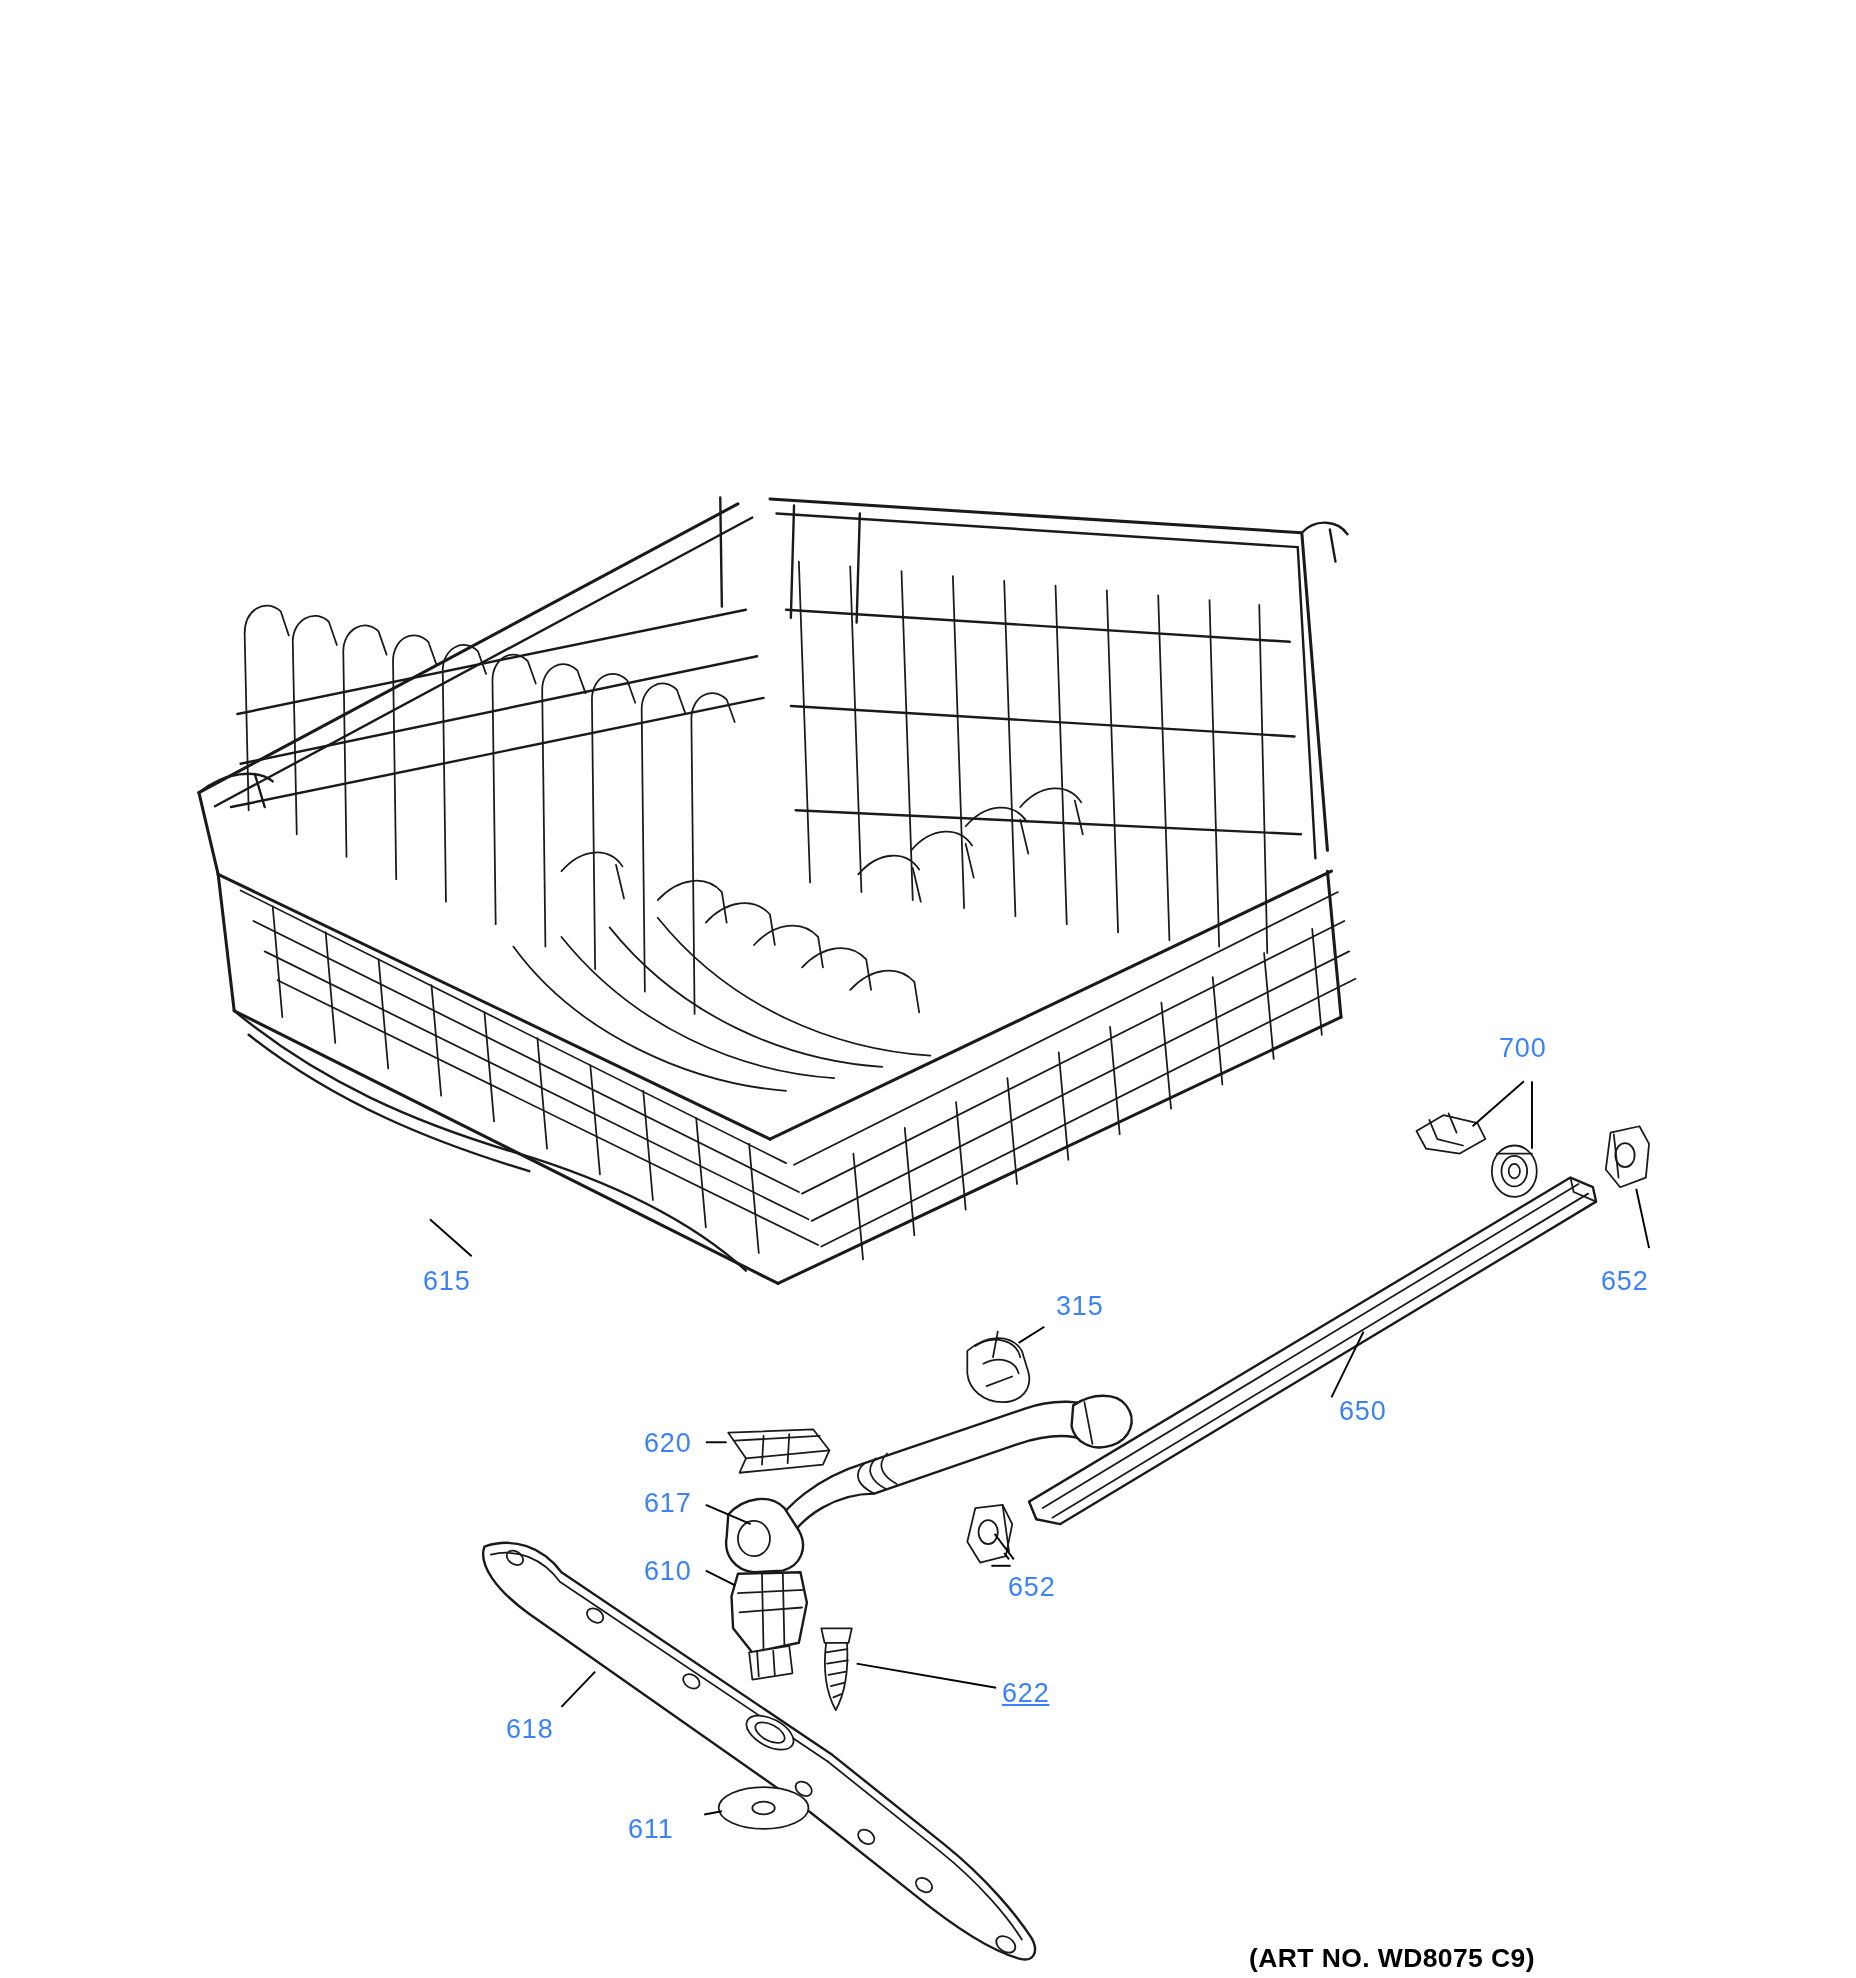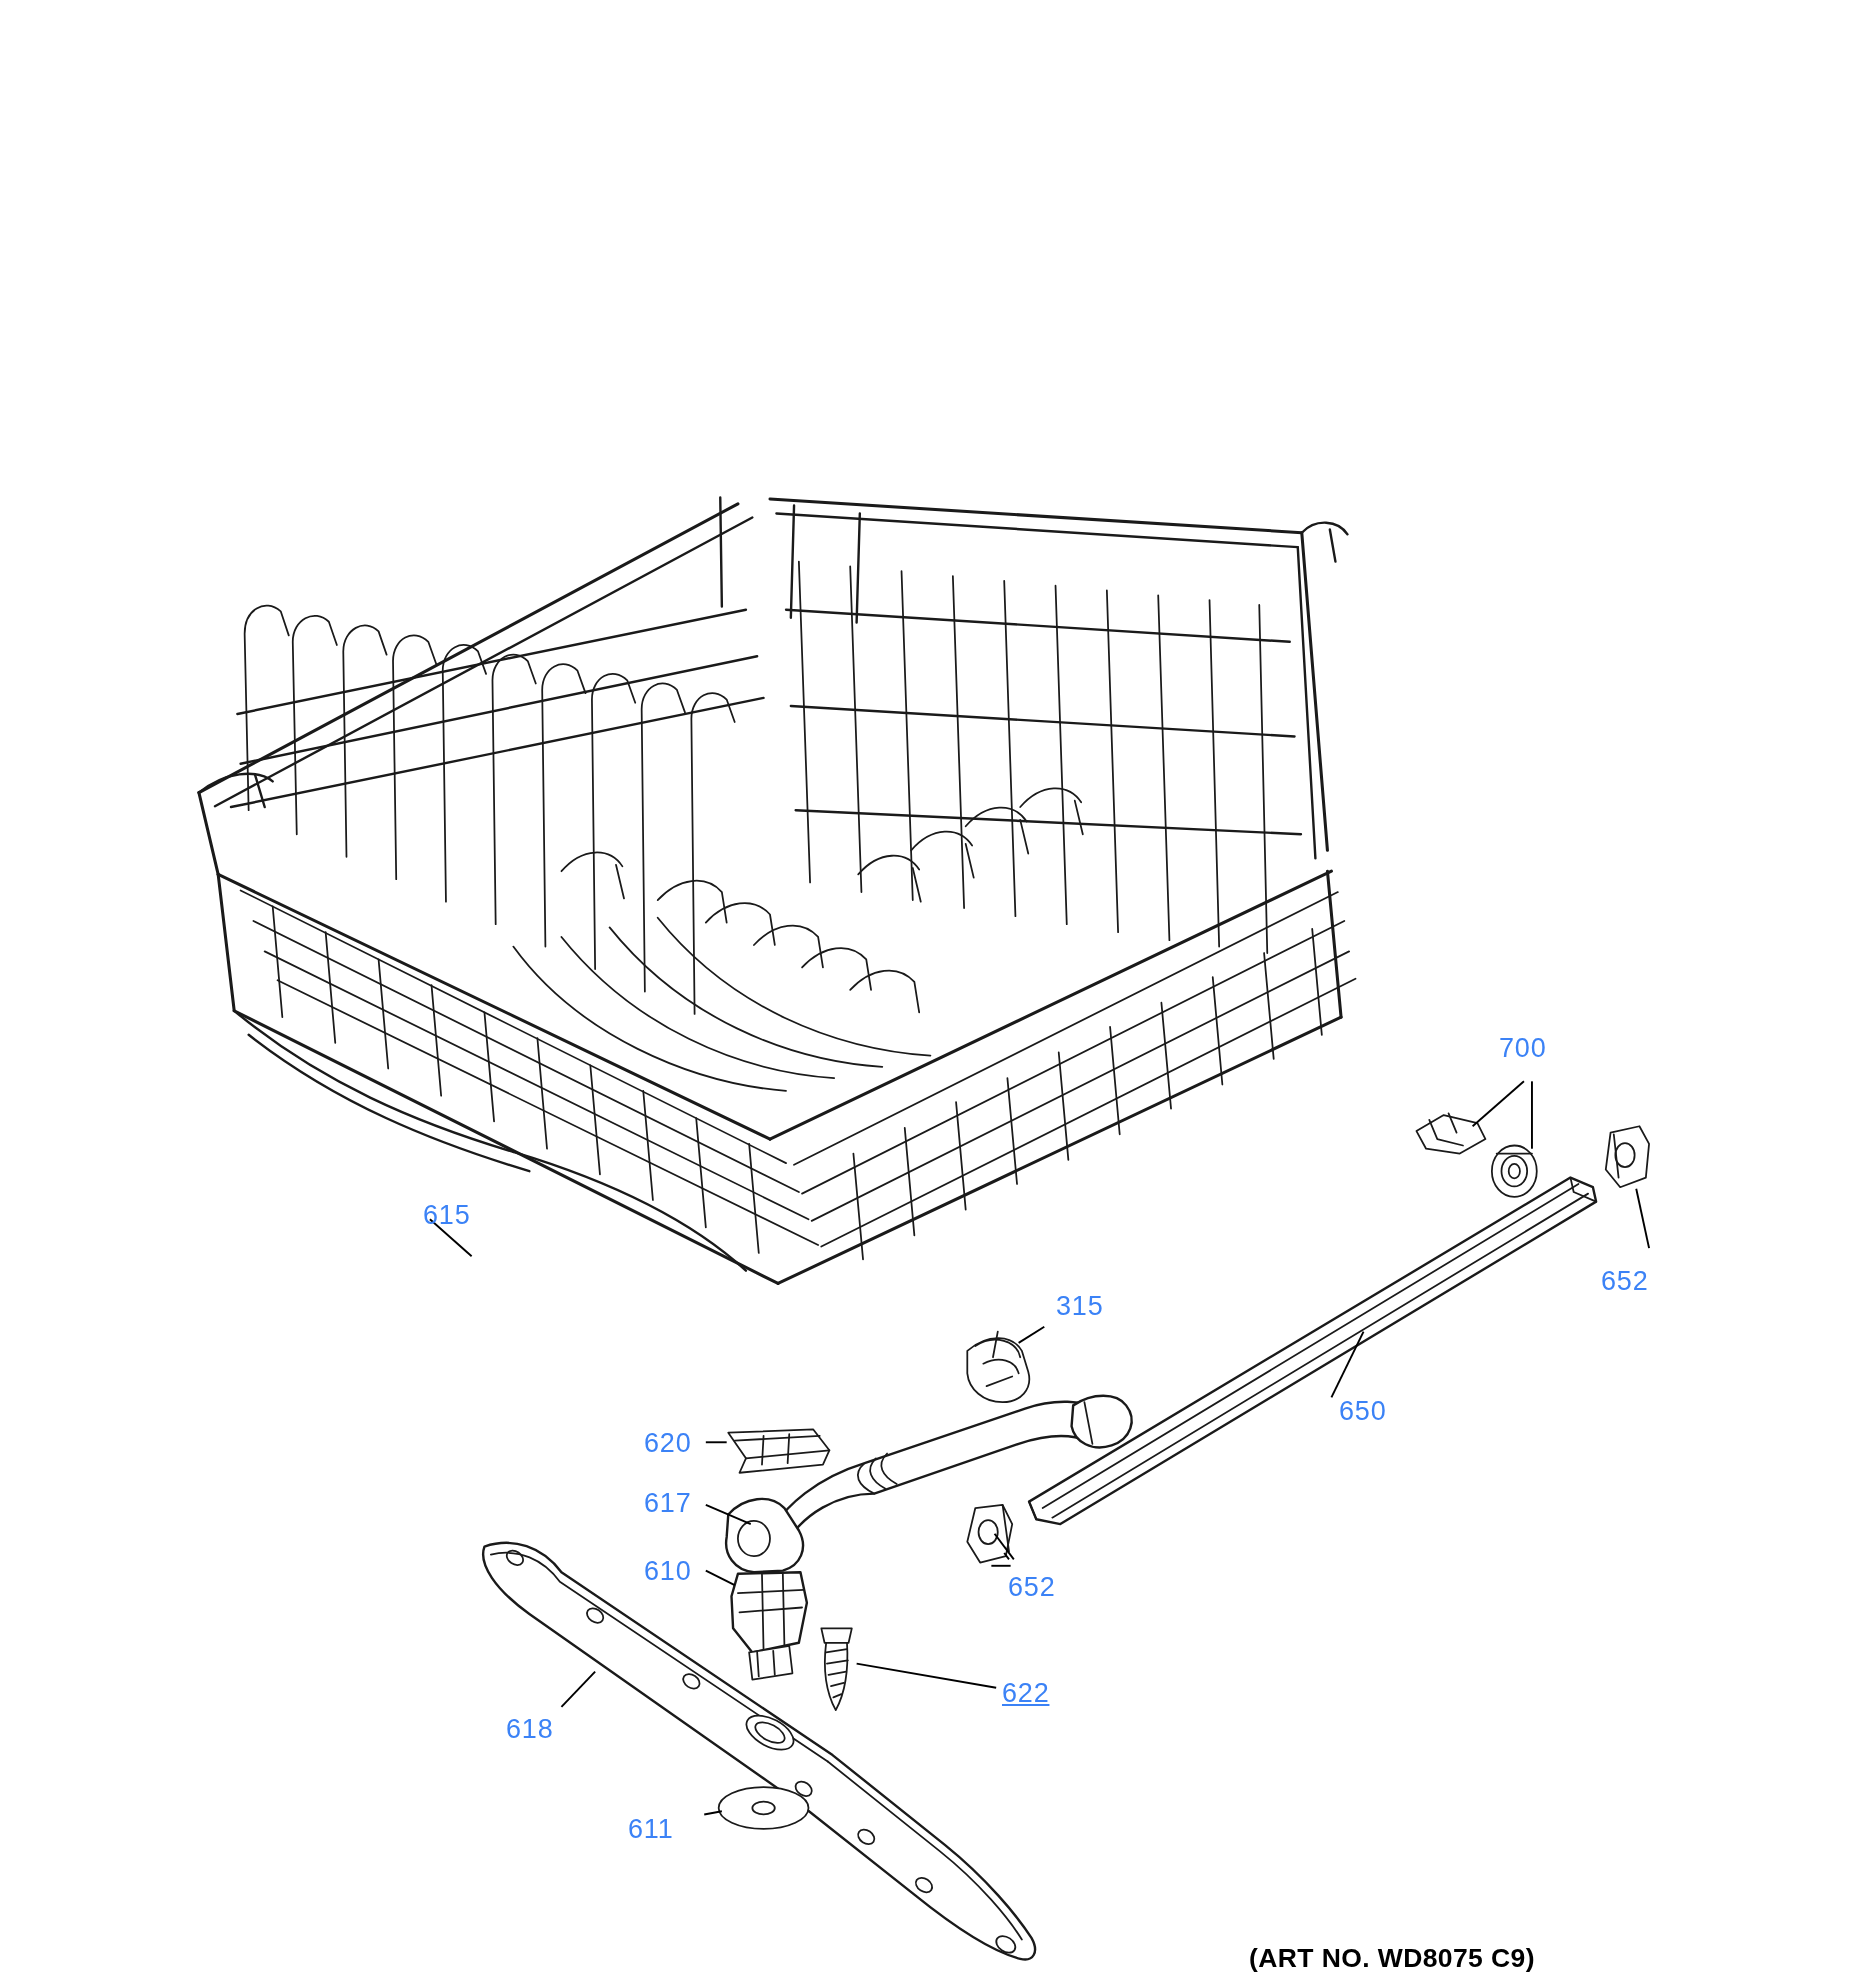--- a/index.html
+++ b/index.html
@@ -305,21 +305,21 @@
     </g>
 
     <g>
       <ellipse class="part-fill-thin" cx="952" cy="2254" rx="56" ry="26"></ellipse>
       <ellipse class="wire-thin" cx="952" cy="2254" rx="14" ry="8"></ellipse>
       <path class="lead" d="M 878 2262 L 900 2258"></path>
     </g>
 
   </svg>
 
-  <div class="callout" style="left:423px; top:1200px;">615</div>
+  <div class="callout" style="left:423px; top:1266px;">615</div>
   <div class="callout" style="left:1499px; top:1033px;">700</div>
   <div class="callout" style="left:1601px; top:1266px;">652</div>
   <div class="callout" style="left:1056px; top:1291px;">315</div>
   <div class="callout" style="left:1339px; top:1396px;">650</div>
   <div class="callout" style="left:644px; top:1428px;">620</div>
   <div class="callout" style="left:644px; top:1488px;">617</div>
   <div class="callout" style="left:1008px; top:1572px;">652</div>
   <div class="callout" style="left:644px; top:1556px;">610</div>
   <div class="callout" style="left:1002px; top:1678px;text-decoration:underline;">622</div>
   <div class="callout" style="left:506px; top:1714px;">618</div>

